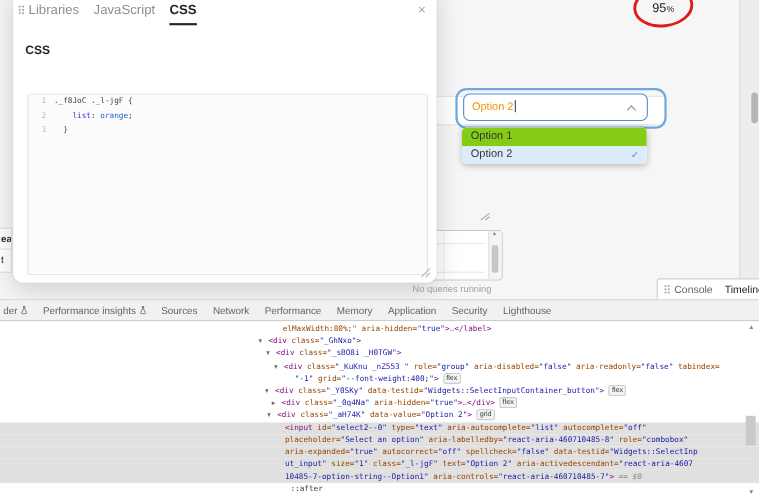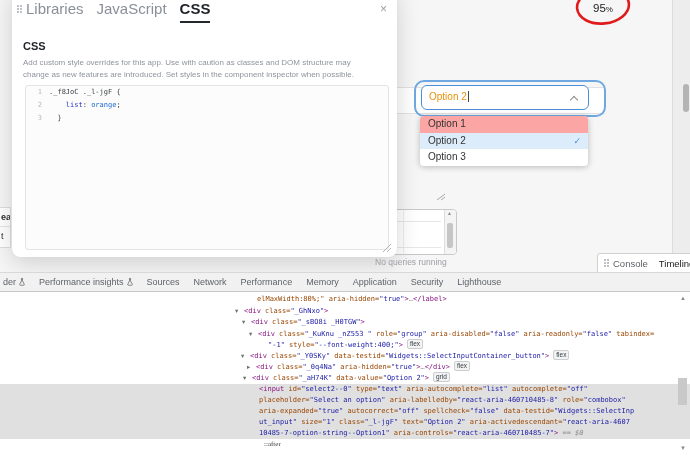--- a/index.html
+++ b/index.html
@@ -29,33 +29,33 @@
   .select-band{left:383px;top:87px;width:222px;height:25px;background:#fff;border-top:1px solid #e2e2e2;border-bottom:1px solid #e2e2e2;}
   .focus-ring{left:414px;top:80px;width:188px;height:33px;border:2px solid #6fa8e0;border-radius:10px;background:transparent;}
   .select-input{left:421px;top:85px;width:168px;height:25px;background:#fff;border:1.5px solid #4a8fd7;border-radius:6px;box-sizing:border-box;}
   .select-value{position:absolute;left:7px;top:5px;font-size:10px;color:#e8940a;white-space:nowrap;}
   .caret-bar{display:inline-block;width:1px;height:11px;background:#444;margin-left:1px;vertical-align:-2px;}
   .chev{position:absolute;right:11px;top:11px;width:5px;height:5px;border-left:1.5px solid #8a8a8a;border-top:1.5px solid #8a8a8a;transform:rotate(45deg);}
 
   
   .dropdown{left:420px;top:116px;width:168px;background:#fff;border-radius:4px;box-shadow:0 1px 6px rgba(0,0,0,.25);overflow:hidden;}
   .opt{height:16.7px;line-height:16.7px;font-size:10px;color:#333;padding-left:8px;position:relative;}
-  .opt.focused{background:#fca5a5;}
+  .opt.focused{background:#84cc16;}
   .opt.selected{background:#ddecfa;}
   .opt .check{position:absolute;right:7px;top:0;color:#4a90d9;font-size:9px;}
 
   
   .modal{left:12px;top:-12px;width:385px;height:269px;background:#fff;border-radius:8px;
          box-shadow:0 6px 24px rgba(0,0,0,.16),0 0 1px rgba(0,0,0,.12);}
   .modal-head{position:absolute;left:0;top:12px;width:100%;height:22px;}
   .dots{position:absolute;width:2px;height:2px;background:#a9adb3;border-radius:50%;
         box-shadow:3px 0 0 #a9adb3,0 3px 0 #a9adb3,3px 3px 0 #a9adb3,0 6px 0 #a9adb3,3px 6px 0 #a9adb3;}
   .modal-head .dots{left:5px;top:5px;}
   .mtabs{position:absolute;left:14px;top:0;display:flex;gap:13px;height:22px;}
-  .mtab{font-size:15px;color:#8a8f98;line-height:18px;cursor:default;position:relative;}
+  .mtab{font-size:12px;color:#8a8f98;line-height:18px;cursor:default;position:relative;}
   .mtab.active{color:#1f2329;font-weight:bold;}
   .mtab.active:after{content:"";position:absolute;left:0;right:0;bottom:-1px;height:2px;background:#24282e;}
   .mclose{position:absolute;right:10px;top:2px;font-size:12px;color:#9aa0a6;}
   .mheading{position:absolute;left:11px;top:52px;font-size:11px;font-weight:bold;color:#1f2329;}
   .mdesc{position:absolute;left:11px;top:69px;width:345px;font-size:8px;line-height:12px;color:#8f949c;}
   .code-box{position:absolute;left:13px;top:97px;width:362px;height:163px;background:#fcfcfc;border:1px solid #e4e4e6;border-radius:3px;overflow:hidden;}
   .code-line{display:flex;font-family:"DejaVu Sans Mono",monospace;font-size:7px;line-height:13px;white-space:pre;}
   .code-line .gut{width:16px;text-align:right;color:#b6b9be;margin-right:7px;flex:none;}
   .tk-plain{color:#3c4043;} .tk-prop{color:#2a35c8;} .tk-val{color:#1a66d1;}
   .mgrip{position:absolute;right:4px;bottom:4px;}
@@ -74,21 +74,21 @@
   .dt-tab{font-size:9px;color:#5f6368;white-space:nowrap;display:flex;align-items:center;gap:3px;}
 
   
   .tree{left:0;top:292px;width:690px;height:166px;background:#fff;overflow:hidden;
         font-family:"DejaVu Sans Mono",monospace;font-size:7px;}
   .tree-inner{padding-top:2px;}
   .t-line{line-height:11.2px;height:11.2px;white-space:nowrap;}
   .t-line.hl{background:#e0e0e0;}
   .arrow{display:inline-block;width:9px;font-family:"Liberation Sans",sans-serif;font-size:6.5px;color:#6e6e6e;}
   .tk-t{color:#881280;} .tk-a{color:#994500;} .tk-v{color:#1a1aa6;}
-  .tk-e{color:#9aa0a6;} .tk-d{color:#888;font-style:italic;} .tk-pseudo{color:#444;font-family:Liberation Serif, serif;}
+  .tk-e{color:#9aa0a6;} .tk-d{color:#888;font-style:italic;} .tk-pseudo{color:#444;}
   .badge{display:inline-block;font-family:"Liberation Sans",sans-serif;font-size:6.5px;line-height:8px;color:#3c4043;
          background:#f1f3f4;border:1px solid #cdcdcd;border-radius:2px;padding:0 2px;margin-left:4px;vertical-align:1px;}
   .tree-sb-up{left:680px;top:295px;font-size:6px;color:#8a8a8a;font-family:"Liberation Sans",sans-serif;}
   .tree-sb-dn{left:680px;top:445px;font-size:6px;color:#8a8a8a;font-family:"Liberation Sans",sans-serif;}
   .tree-thumb{left:678px;top:378px;width:9px;height:27px;background:#c9c9c9;}
 
   
   .anno-text{left:593px;top:2px;font-size:11.5px;color:#1d1d1f;}
   .anno-text .pct{font-size:8px;}
 </style>
@@ -124,38 +124,33 @@
 
 <div class="abs select-band"></div>
 <div class="abs focus-ring"></div>
 <div class="abs select-input">
   <div class="select-value"><span>Option 2</span><span class="caret-bar"></span></div>
   <div class="chev"></div>
 </div>
 <div class="abs dropdown" id="dropdown">
     <div class="opt focused">Option 1</div>
     <div class="opt selected">Option 2<span class="check">✓</span></div>
-    <div class="opt">Option 3</div>
   </div>
 
 <div class="abs modal">
   <div class="modal-head">
     <span class="dots"></span>
     <div class="mtabs" id="modal-tabs">
         <span class="mtab">Libraries</span>
         <span class="mtab">JavaScript</span>
         <span class="mtab active">CSS</span>
       </div>
     <span class="mclose">×</span>
   </div>
   <div class="mheading">CSS</div>
-  <div class="mdesc">
-    <div>Add custom style overrides for this app. Use with caution as classes and DOM structure may</div>
-    <div>change as new features are introduced. Set styles in the component inspector when possible.</div>
-  </div>
   <div class="code-box" id="code-box">
       <div class="code-line"><span class="gut">1</span><span class="tk-plain">._f8JoC ._l-jgF {</span></div>
       <div class="code-line"><span class="gut">2</span><span class="tk-plain">    </span><span class="tk-prop">list</span><span class="tk-plain">: </span><span class="tk-val">orange</span><span class="tk-plain">;</span></div>
       <div class="code-line"><span class="gut">3</span><span class="tk-plain">  }</span></div>
     </div>
   <svg class="mgrip" width="12" height="10">
     <line x1="2" y1="9" x2="10" y2="1" stroke="#b5b5b5" stroke-width="1"></line>
     <line x1="6" y1="9" x2="10" y2="5" stroke="#b5b5b5" stroke-width="1"></line>
   </svg>
 </div>
@@ -206,21 +201,21 @@
       </span>
     </div>
 </div>
 
 <div class="abs tree">
   <div class="tree-inner" id="tree">
       <div class="t-line" style="padding-left: 257px;"><span class="tk-a">elMaxWidth:80%;"</span><span class="tk-a"> aria-hidden=</span><span class="tk-v">"true"</span><span class="tk-t">&gt;</span><span class="tk-e">…</span><span class="tk-t">&lt;/label&gt;</span></div>
       <div class="t-line" style="padding-left: 235px;"><span class="arrow">▾</span><span class="tk-t">&lt;div</span><span class="tk-a"> class=</span><span class="tk-v">"_GhNxo"</span><span class="tk-t">&gt;</span></div>
       <div class="t-line" style="padding-left: 242px;"><span class="arrow">▾</span><span class="tk-t">&lt;div</span><span class="tk-a"> class=</span><span class="tk-v">"_sBO8i _H0TGW"</span><span class="tk-t">&gt;</span></div>
       <div class="t-line" style="padding-left: 249px;"><span class="arrow">▾</span><span class="tk-t">&lt;div</span><span class="tk-a"> class=</span><span class="tk-v">"_KuKnu _nZ553 "</span><span class="tk-a"> role=</span><span class="tk-v">"group"</span><span class="tk-a"> aria-disabled=</span><span class="tk-v">"false"</span><span class="tk-a"> aria-readonly=</span><span class="tk-v">"false"</span><span class="tk-a"> tabindex=</span></div>
-      <div class="t-line" style="padding-left: 268px;"><span class="tk-v">"-1"</span><span class="tk-a"> style=</span><span class="tk-v">"--font-weight:400;"</span><span class="tk-t">&gt;</span><span class="badge">flex</span></div>
+      <div class="t-line" style="padding-left: 268px;"><span class="tk-v">"-1"</span><span class="tk-a"> grid=</span><span class="tk-v">"--font-weight:400;"</span><span class="tk-t">&gt;</span><span class="badge">flex</span></div>
       <div class="t-line" style="padding-left: 241px;"><span class="arrow">▾</span><span class="tk-t">&lt;div</span><span class="tk-a"> class=</span><span class="tk-v">"_Y0SKy"</span><span class="tk-a"> data-testid=</span><span class="tk-v">"Widgets::SelectInputContainer_button"</span><span class="tk-t">&gt;</span><span class="badge">flex</span></div>
       <div class="t-line" style="padding-left: 247px;"><span class="arrow">▸</span><span class="tk-t">&lt;div</span><span class="tk-a"> class=</span><span class="tk-v">"_0q4Na"</span><span class="tk-a"> aria-hidden=</span><span class="tk-v">"true"</span><span class="tk-t">&gt;</span><span class="tk-e">…</span><span class="tk-t">&lt;/div&gt;</span><span class="badge">flex</span></div>
       <div class="t-line" style="padding-left: 243px;"><span class="arrow">▾</span><span class="tk-t">&lt;div</span><span class="tk-a"> class=</span><span class="tk-v">"_aH74K"</span><span class="tk-a"> data-value=</span><span class="tk-v">"Option 2"</span><span class="tk-t">&gt;</span><span class="badge">grid</span></div>
       <div class="t-line hl" style="padding-left: 259px;"><span class="tk-t">&lt;input</span><span class="tk-a"> id=</span><span class="tk-v">"select2--0"</span><span class="tk-a"> type=</span><span class="tk-v">"text"</span><span class="tk-a"> aria-autocomplete=</span><span class="tk-v">"list"</span><span class="tk-a"> autocomplete=</span><span class="tk-v">"off"</span></div>
       <div class="t-line hl" style="padding-left: 259px;"><span class="tk-a">placeholder=</span><span class="tk-v">"Select an option"</span><span class="tk-a"> aria-labelledby=</span><span class="tk-v">"react-aria-460710485-8"</span><span class="tk-a"> role=</span><span class="tk-v">"combobox"</span></div>
       <div class="t-line hl" style="padding-left: 259px;"><span class="tk-a">aria-expanded=</span><span class="tk-v">"true"</span><span class="tk-a"> autocorrect=</span><span class="tk-v">"off"</span><span class="tk-a"> spellcheck=</span><span class="tk-v">"false"</span><span class="tk-a"> data-testid=</span><span class="tk-v">"Widgets::SelectInp</span></div>
       <div class="t-line hl" style="padding-left: 259px;"><span class="tk-v">ut_input"</span><span class="tk-a"> size=</span><span class="tk-v">"1"</span><span class="tk-a"> class=</span><span class="tk-v">"_l-jgF"</span><span class="tk-a"> text=</span><span class="tk-v">"Option 2"</span><span class="tk-a"> aria-activedescendant=</span><span class="tk-v">"react-aria-4607</span></div>
       <div class="t-line hl" style="padding-left: 259px;"><span class="tk-v">10485-7-option-string--Option1"</span><span class="tk-a"> aria-controls=</span><span class="tk-v">"react-aria-460710485-7"</span><span class="tk-t">&gt;</span><span class="tk-d"> == $0</span></div>
       <div class="t-line" style="padding-left: 264px;"><span class="tk-pseudo">::after</span></div>
     </div>

